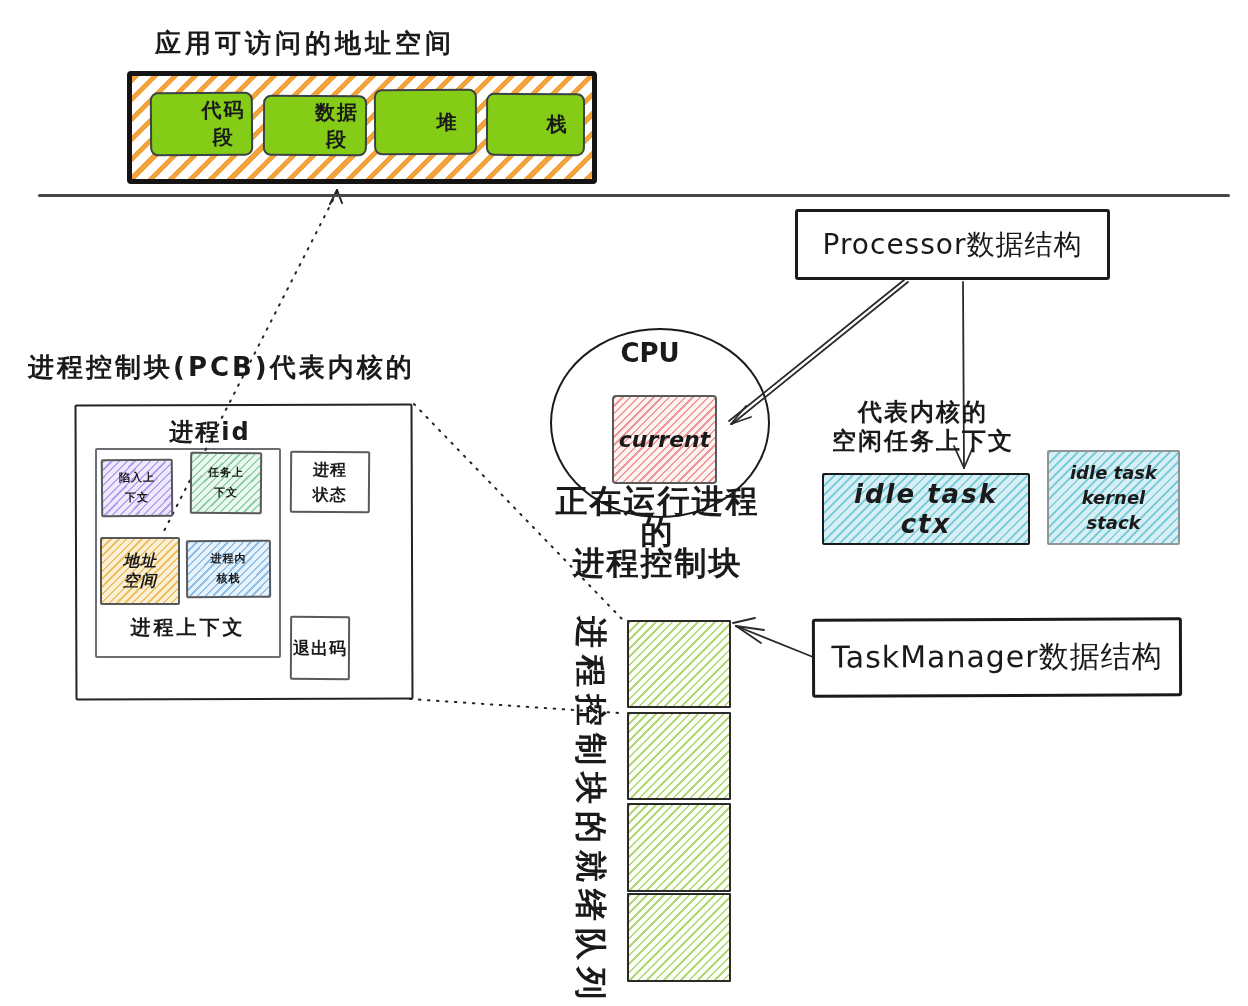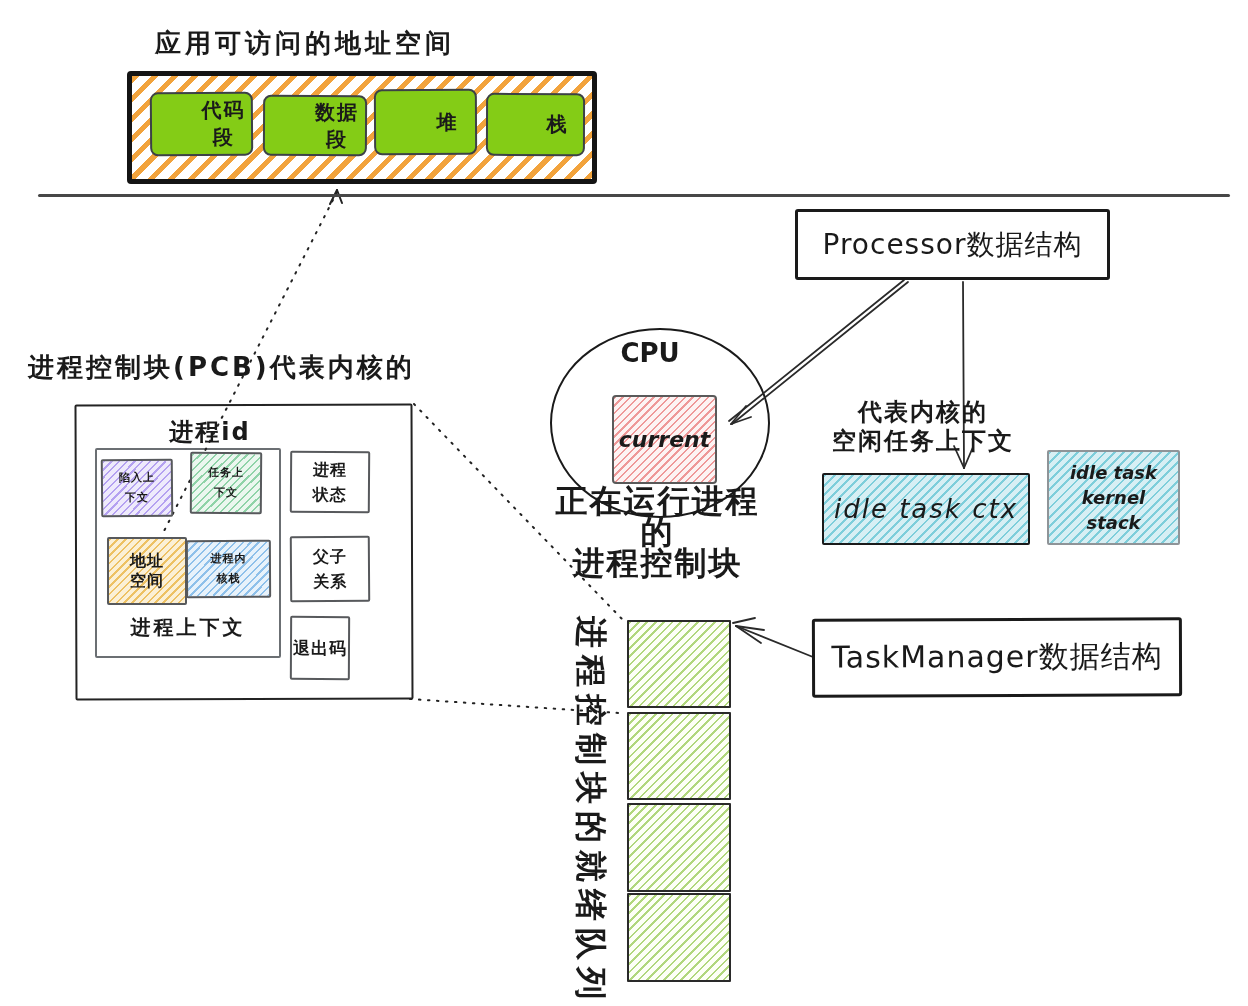--- a/index.html
+++ b/index.html
@@ -30,36 +30,36 @@
   .cpu-label{left:600px;top:338px;width:100px;font-size:26px;font-weight:600;}
   .current-box{left:612px;top:395px;width:105px;height:89px;border:2px solid #5a5a5a;border-radius:4px;
     background-color:#fdf3f3;
     background-image:repeating-linear-gradient(135deg,rgba(235,130,130,.8) 0 1.7px,rgba(0,0,0,0) 1.7px 5.5px);
     font-size:22px;font-style:italic;font-weight:600;}
   .cpu-caption{left:545px;top:486px;width:225px;font-size:32px;font-weight:bold;line-height:31px;letter-spacing:2px;}
 
   
   .idle-caption{left:813px;top:398px;width:220px;font-size:24px;font-weight:bold;line-height:29px;letter-spacing:2px;}
   .hatch-cyan{background-color:#d7eff4;background-image:repeating-linear-gradient(135deg,rgba(110,200,214,.85) 0 2px,rgba(0,0,0,0) 2px 6.5px);}
-  .idle-ctx{left:822px;top:473px;width:208px;height:72px;border:2.5px solid #1a1a1a;border-radius:2px;font-size:26px;font-style:italic;font-weight:400;letter-spacing:2px;}
+  .idle-ctx{left:822px;top:473px;width:208px;height:72px;border:2.5px solid #1a1a1a;border-radius:2px;font-size:26px;font-style:italic;font-weight:700;letter-spacing:2px;}
   .idle-stack{left:1047px;top:450px;width:133px;height:95px;border:2px solid #8f9498;border-radius:2px;font-size:18px;font-style:italic;font-weight:600;line-height:25px;}
 
   
   .pcb-title{left:28px;top:350px;width:480px;font-size:26px;font-weight:bold;letter-spacing:3px;}
   .pcb-box{left:75px;top:404px;width:338px;height:296px;border:2.5px solid #232323;border-radius:2px;background:#fff;transform:rotate(-.2deg);}
   .pcb-id{left:120px;top:416px;width:180px;font-size:24px;font-weight:bold;letter-spacing:2px;}
   .ctx-container{left:95px;top:448px;width:186px;height:210px;border:2px solid #6b6f73;border-radius:2px;}
   .cell{font-size:11px;font-weight:bold;line-height:20px;border-radius:2px;letter-spacing:1px;}
   .hatch-purple{background-color:#eeeafc;background-image:repeating-linear-gradient(135deg,rgba(166,143,238,.8) 0 1.6px,rgba(0,0,0,0) 1.6px 5.5px);}
   .hatch-green{background-color:#ebf7ef;background-image:repeating-linear-gradient(135deg,rgba(120,202,150,.8) 0 1.6px,rgba(0,0,0,0) 1.6px 5.5px);}
   .hatch-amber{background-color:#fbf0d6;background-image:repeating-linear-gradient(135deg,rgba(235,185,80,.85) 0 1.8px,rgba(0,0,0,0) 1.8px 5.5px);}
   .hatch-blue{background-color:#e7f2fb;background-image:repeating-linear-gradient(135deg,rgba(120,180,230,.8) 0 1.7px,rgba(0,0,0,0) 1.7px 5.5px);}
   .trap{left:101px;top:459px;width:72px;height:58px;border:2px solid #57595c;transform:rotate(-.5deg);}
   .taskctx{left:190px;top:452px;width:72px;height:62px;border:2px solid #57595c;transform:rotate(.4deg);}
-  .addr{left:107px;top:537px;width:80px;height:68px;border:2px solid #57595c;font-size:16px;}
+  .addr{left:100px;top:537px;width:80px;height:68px;border:2px solid #57595c;font-size:16px;font-style:italic;}
   .kstack{left:186px;top:540px;width:85px;height:58px;border:2px solid #57595c;transform:rotate(-.3deg);}
   .proc-ctx-label{left:95px;top:614px;width:186px;font-size:20px;font-weight:bold;letter-spacing:3px;}
   .wcell{border:2px solid #57595c;background:#fff;font-size:16px;font-weight:bold;line-height:25px;border-radius:2px;letter-spacing:1px;}
   .state{left:290px;top:451px;width:80px;height:62px;transform:rotate(.4deg);}
   .parent{left:290px;top:536px;width:80px;height:66px;transform:rotate(-.4deg);}
   .exitc{left:290px;top:616px;width:60px;height:64px;font-size:17px;transform:rotate(.3deg);}
 
   
   .tm-box{left:812px;top:618px;width:370px;height:79px;border:3px solid #1a1a1a;border-radius:3px;background:#fff;font-size:30px;font-weight:500;transform:rotate(-.2deg);}
   .hatch-lgreen{background-color:#fdfff6;background-image:repeating-linear-gradient(135deg,rgba(158,205,95,.8) 0 1.8px,rgba(0,0,0,0) 1.8px 6px);}
@@ -135,22 +135,20 @@
 下文</div>
   <div class="abs lay2 center pre cell taskctx hatch-green">任务上
 下文</div>
   <div class="abs lay2 center pre cell addr hatch-amber">地址
 空间</div>
   <div class="abs lay2 center pre cell kstack hatch-blue">进程内
 核栈</div>
   <div class="abs lay2 center proc-ctx-label">进程上下文</div>
   <div class="abs lay2 center pre wcell state">进程
 状态</div>
-  <div class="abs lay2 center pre wcell parent">父子
-关系</div>
   <div class="abs lay2 center wcell exitc">退出码</div>
 
   <div class="abs lay2 center tm-box hand">TaskManager数据结构</div>
 
   <div>
       <div class="qitem hatch-lgreen" style="top: 620px; height: 88px;"></div>
       <div class="qitem hatch-lgreen" style="top: 712px; height: 88px;"></div>
       <div class="qitem hatch-lgreen" style="top: 803px; height: 89px;"></div>
       <div class="qitem hatch-lgreen" style="top: 893px; height: 89px;"></div>
     </div>

